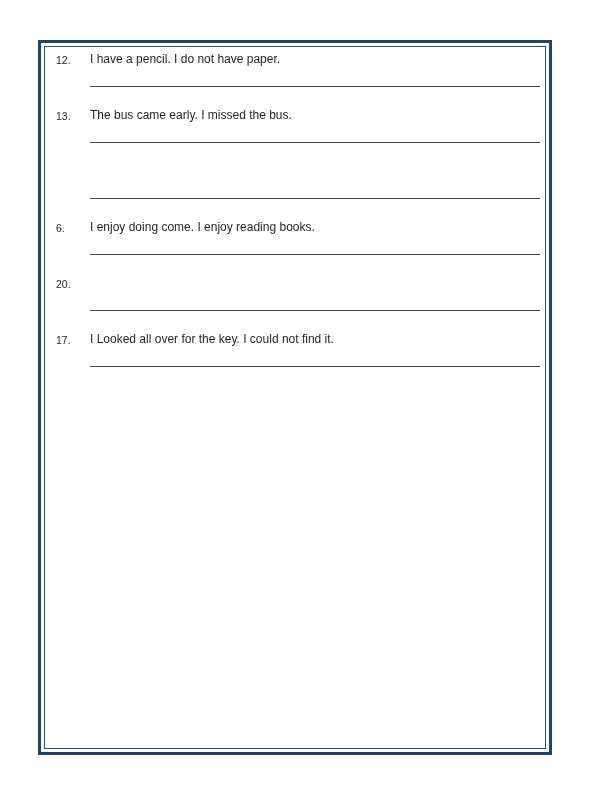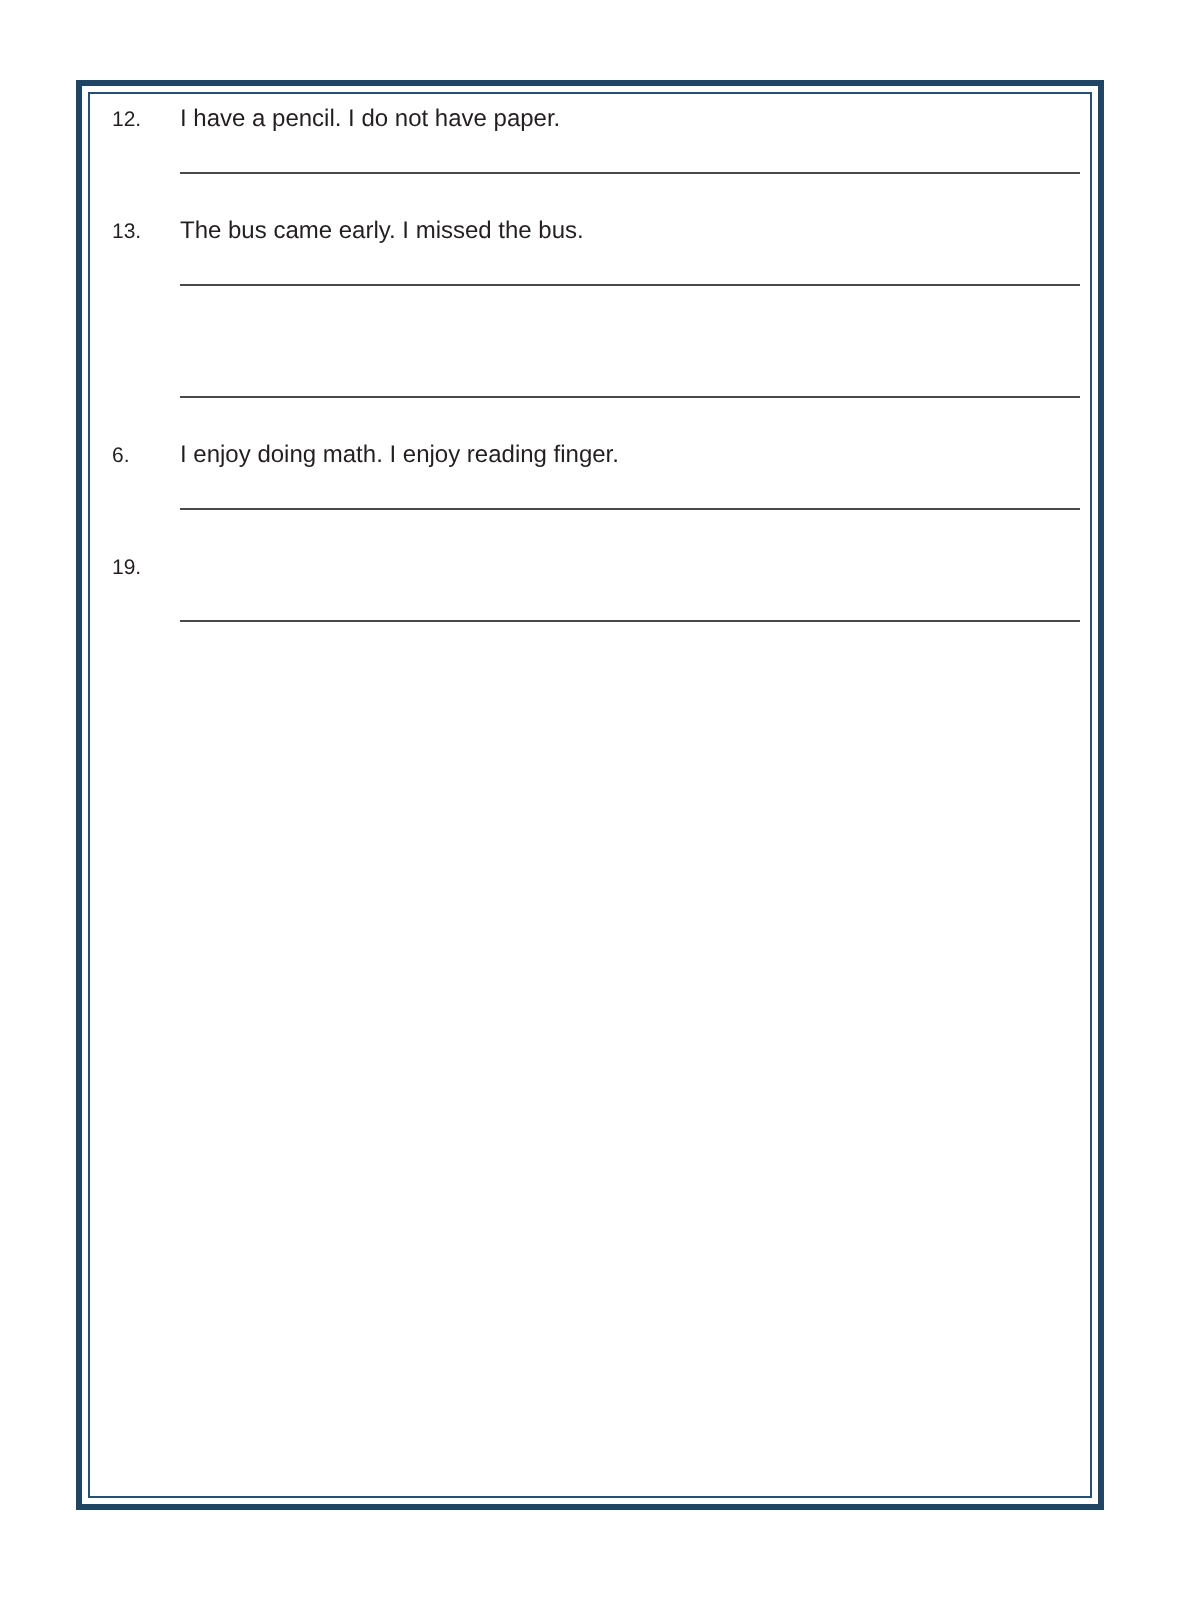--- a/index.html
+++ b/index.html
@@ -131,30 +131,37 @@
       <div class="answer-line"></div>
     </div>
 
     <div class="exercise-item">
       <div class="answer-line"></div>
     </div>
 
     <div class="exercise-item">
       <div class="item-row">
         <span class="item-number">6.</span>
-        <span class="item-text">I enjoy doing math. I enjoy reading finger.</span>
+        <span class="item-text">I enjoy doing come. I enjoy reading books.</span>
       </div>
       <div class="answer-line"></div>
     </div>
 
     <div class="exercise-item">
       <div class="item-row">
-        <span class="item-number">19.</span>
+        <span class="item-number">20.</span>
       </div>
       <div class="answer-line"></div>
     </div>
 
+    <div class="exercise-item">
+      <div class="item-row">
+        <span class="item-number">17.</span>
+        <span class="item-text">I Looked all over for the key. I could not find it.</span>
+      </div>
+      <div class="answer-line"></div>
+    </div>
 
   </div>
 
   <div class="blank-area"></div>
 
 </div>
 
 </body></html>

